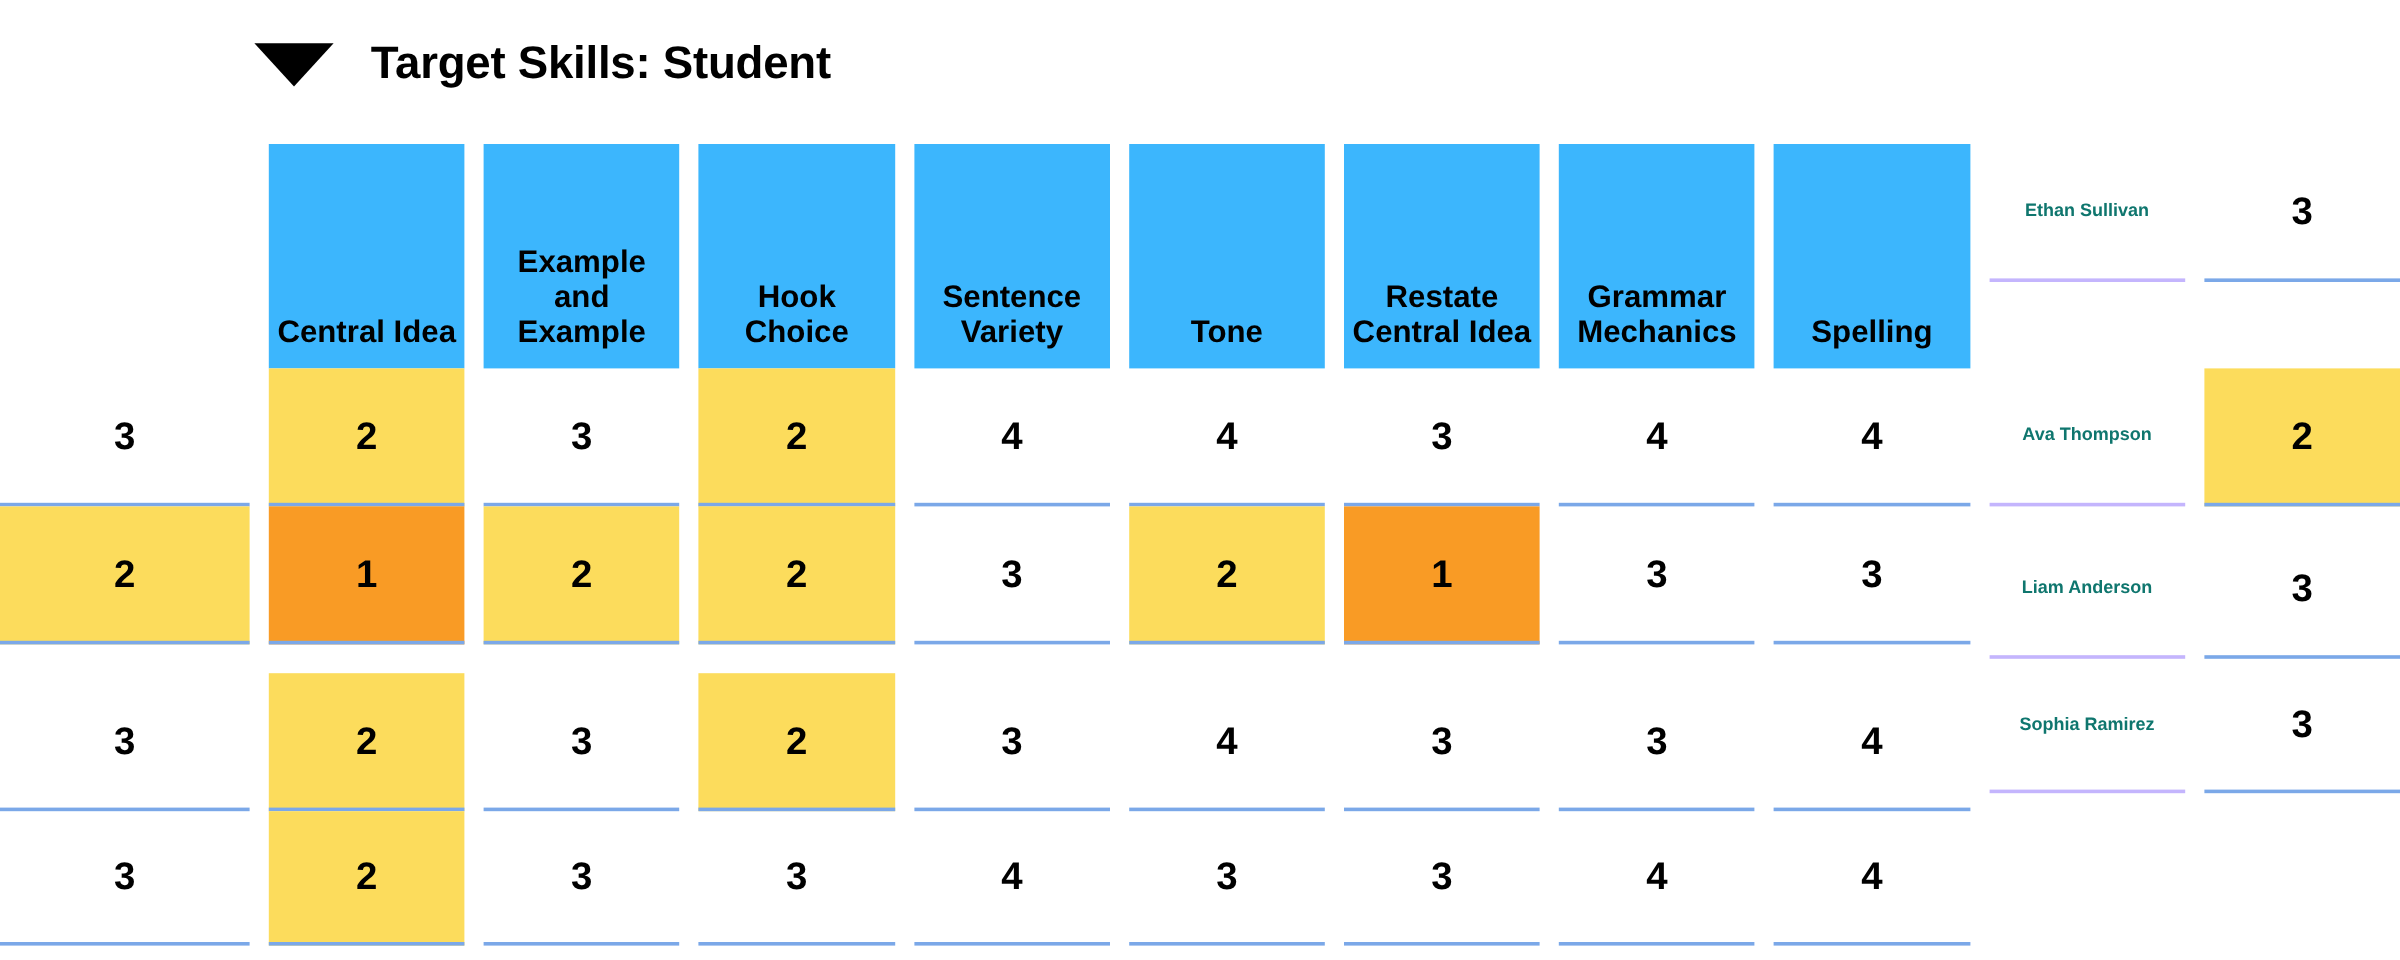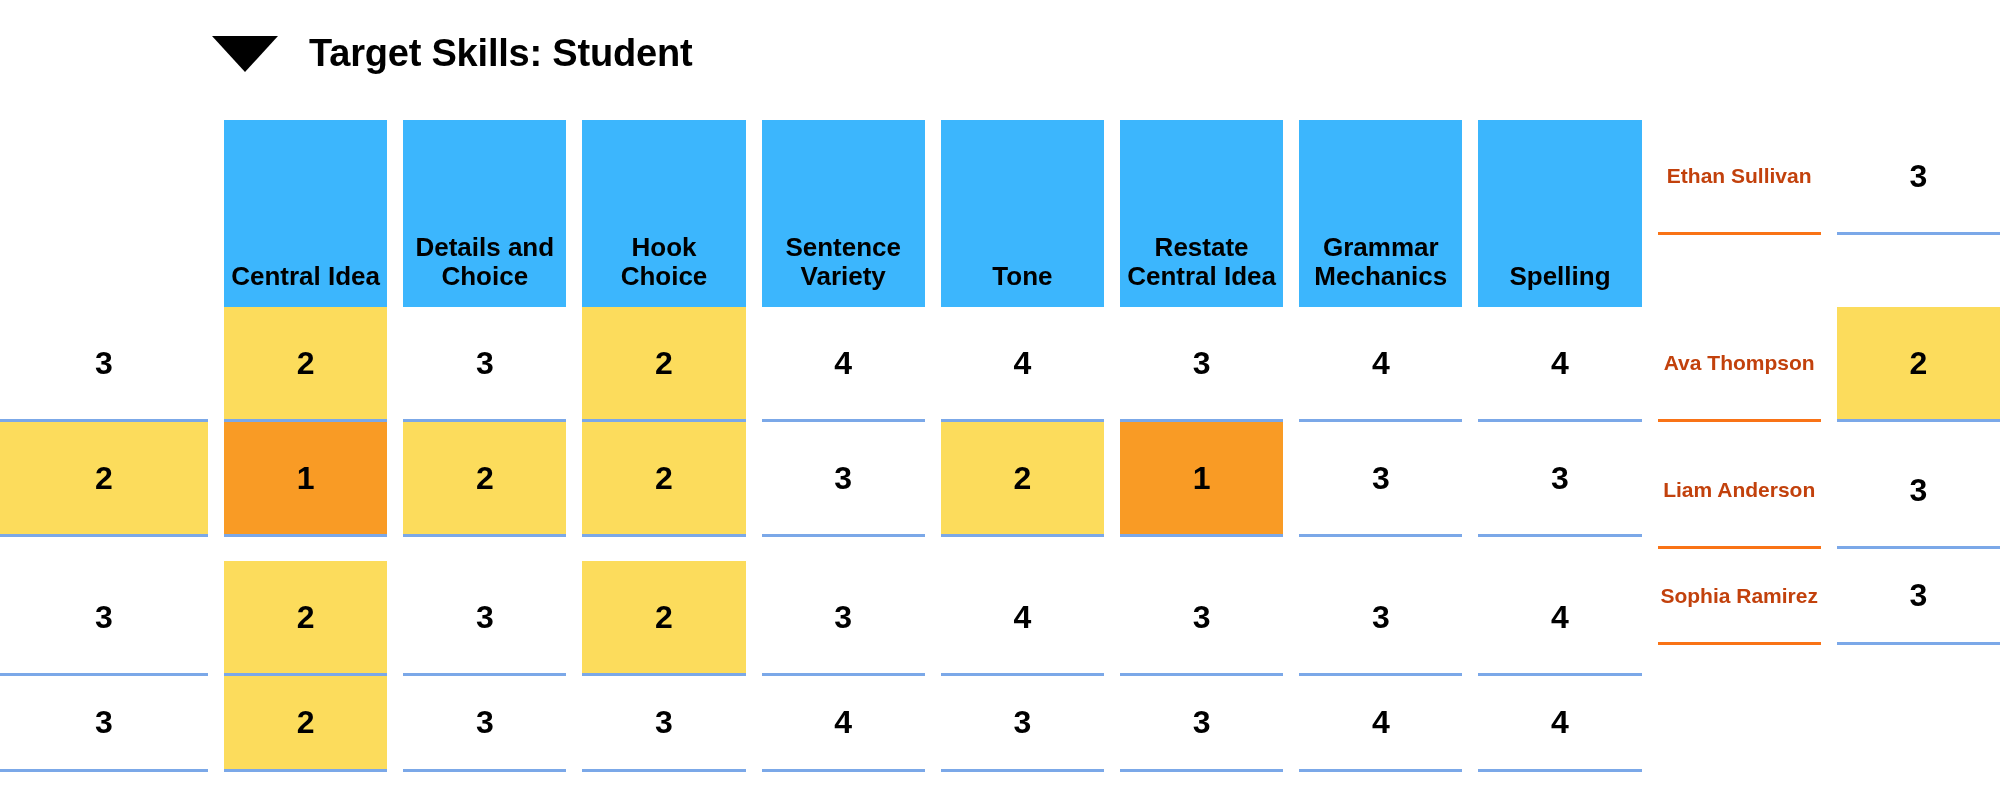--- a/index.html
+++ b/index.html
@@ -56,58 +56,58 @@
     line-height:1.12;
     padding:0 6px;
     word-spacing:normal;
   }
   .hdr.small span{font-size:19px;}
 
   
   .namecell{
     display:flex;align-items:center;justify-content:center;
     text-align:center;
-    font-size:21px;font-weight:bold;color:#c2410c;
+    font-size:15px;font-weight:bold;color:#0f766e;
     line-height:1.2;
-    border-bottom:3px solid #f97316;
+    border-bottom:3px solid #c4b5fd;
     box-sizing:border-box;
   }
   
   .cell{
     display:flex;align-items:center;justify-content:center;
     font-size:32px;font-weight:bold;color:#000;
     border-bottom:3px solid #7ba8e8;
     box-sizing:border-box;
     cursor:pointer;
   }
   .cell.lvl2{background:#fcdc5c;}
   .cell.lvl1{background:#f99b25;}
 
   .r1{height:115px;}
   .r2{height:115px;}
   .r3{height:115px;margin-top:12px;}
-  .r4{height:96px;}
+  .r4{height:112px;}
 </style>
 </head>
 <body>
 
 <div class="page">
 
   <div class="title-row">
     <div class="caret"></div>
     <div class="title-text">Target Skills: Student</div>
   </div>
 
   <div class="grid" id="grid">
       <div class="hdr-spacer"></div>
       <div class="hdr">
         <span>Central Idea</span>
       </div>
       <div class="hdr">
-        <span>Details and Choice</span>
+        <span>Example and Example</span>
       </div>
       <div class="hdr">
         <span>Hook Choice</span>
       </div>
       <div class="hdr">
         <span>Sentence Variety</span>
       </div>
       <div class="hdr">
         <span>Tone</span>
       </div>

